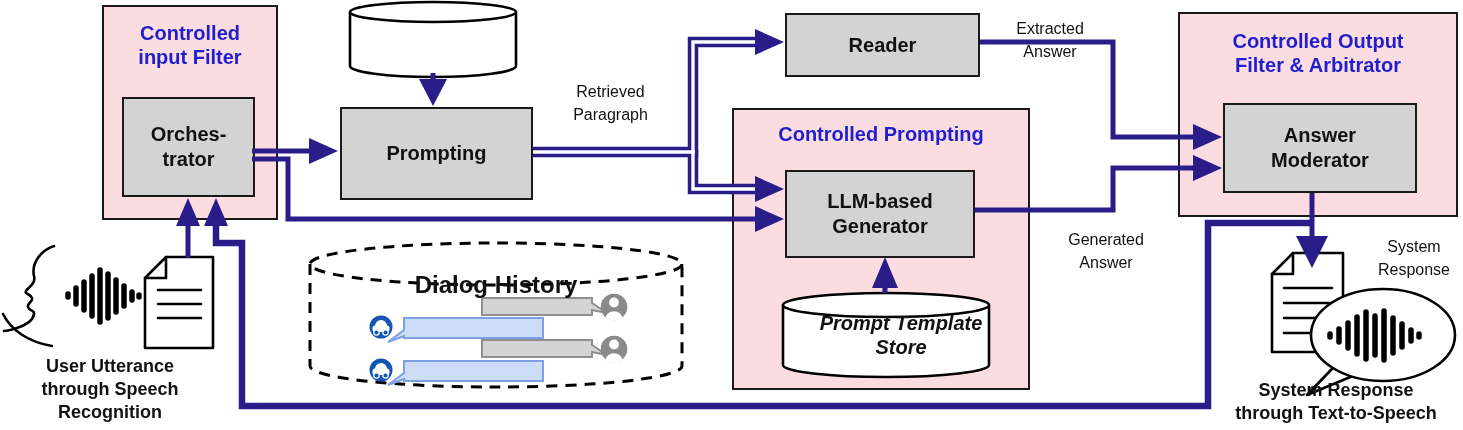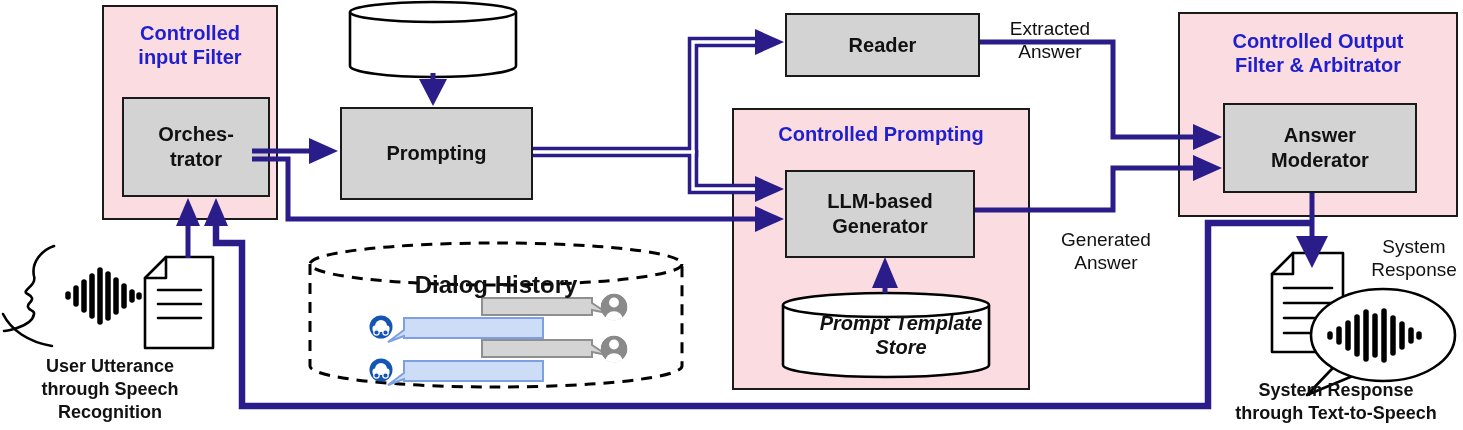--- a/index.html
+++ b/index.html
@@ -15,21 +15,21 @@
   }
   .panel{position:absolute;background:var(--panel-pink);border:2.5px solid #1a1a1a;
     box-sizing:border-box;z-index:1;text-align:center;}
   .panel .title{display:block;color:var(--title-blue);font-weight:bold;font-size:20px;
     line-height:24px;white-space:pre-line;}
   .node{position:absolute;background:var(--box-gray);border:2.5px solid #1a1a1a;
     box-sizing:border-box;display:flex;align-items:center;justify-content:center;z-index:2;}
   .node span{font-weight:bold;font-size:20px;line-height:25px;text-align:center;white-space:pre-line;}
   svg.overlay{position:absolute;left:0;top:0;z-index:3;}
   .lbl{position:absolute;z-index:4;text-align:center;white-space:pre-line;}
-  .edge-lbl{font-size:19px;line-height:23px;}
+  .edge-lbl{font-size:16px;line-height:23px;}
   .cap{font-weight:bold;font-size:18px;line-height:23px;}
   .cyl-lbl{font-weight:bold;font-size:20px;line-height:24px;}
   .dh-lbl{font-weight:bold;font-size:24px;line-height:24px;}
 
   .ln{fill:none;stroke:var(--arrow-navy);stroke-width:5;}
   .lnThick{fill:none;stroke:var(--arrow-navy);stroke-width:6.5;}
   .dblO{fill:none;stroke:var(--arrow-navy);stroke-width:10.5;}
   .dblI{fill:none;stroke:#fff;stroke-width:3.4;}
   .ah{fill:var(--arrow-navy);stroke:none;}
   .blk{fill:none;stroke:#000;stroke-width:2.6;stroke-linecap:round;stroke-linejoin:round;}
@@ -52,21 +52,21 @@
 input Filter</span>
   </div>
   <div class="panel" style="left:732px;top:108px;width:298px;height:282px;padding-top:12px;">
     <span class="title">Controlled Prompting</span>
   </div>
   <div class="panel" style="left:1178px;top:12px;width:280px;height:205px;padding-top:15px;">
     <span class="title">Controlled Output
 Filter &amp; Arbitrator</span>
   </div>
 
-  <div class="node" style="left:122px;top:97px;width:148px;height:100px;">
+  <div class="node" style="left:122px;top:97px;width:133px;height:100px;">
     <span>Orches-
 trator</span>
   </div>
   <div class="node" style="left:340px;top:107px;width:193px;height:93px;">
     <span>Prompting</span>
   </div>
   <div class="node" style="left:785px;top:13px;width:195px;height:64px;">
     <span>Reader</span>
   </div>
   <div class="node" style="left:785px;top:170px;width:190px;height:88px;">
@@ -232,20 +232,22 @@
     <g>
       <path class="ln" d="M188,258 V222"></path>
       <polygon class="ah" points="176,226 200,226 188,198"></polygon>
     </g>
   </svg>
 
   <div class="lbl cyl-lbl" style="left:783px;top:311px;width:236px;font-style:italic;">Prompt Template
 Store</div>
   <div class="lbl dh-lbl" style="left:380px;top:273px;width:232px;">Dialog History</div>
 
+  <div class="lbl edge-lbl" style="left:548px;top:80px;width:125px;">Retrieved
+Paragraph</div>
   <div class="lbl edge-lbl" style="left:1000px;top:17px;width:100px;">Extracted
 Answer</div>
   <div class="lbl edge-lbl" style="left:1050px;top:228px;width:112px;">Generated
 Answer</div>
   <div class="lbl cap" style="left:10px;top:355px;width:200px;">User Utterance
 through Speech
 Recognition</div>
 
   <div class="lbl edge-lbl" style="left:1364px;top:235px;width:100px;">System
 Response</div>

